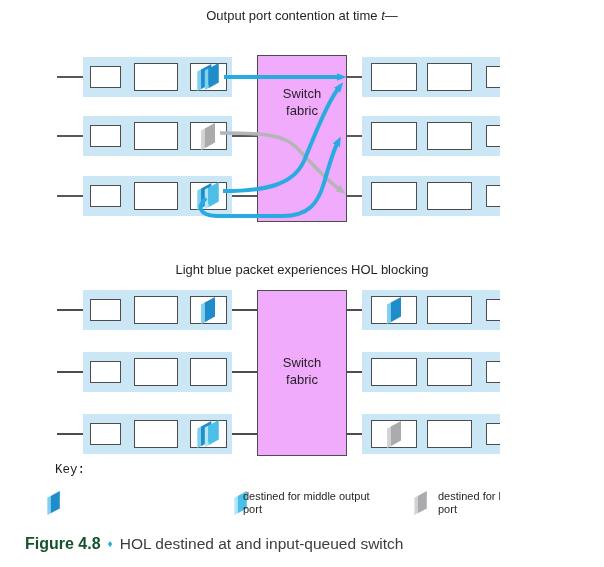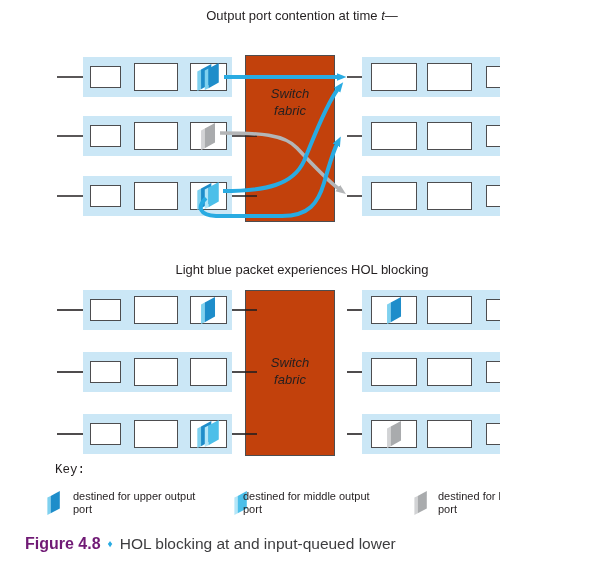--- a/index.html
+++ b/index.html
@@ -16,33 +16,33 @@
   .band.out{width:162px;}
   .bx{position:absolute;background:#fff;border:1.5px solid #4d4d4f;box-sizing:border-box;
       display:flex;align-items:center;justify-content:center;}
   .in .b1{left:7px;top:9px;width:31px;height:22px;}
   .in .b2{left:51px;top:6px;width:44px;height:28px;}
   .in .b3{left:107px;top:6px;width:37px;height:28px;}
   .out .b1{left:9px;top:6px;width:46px;height:28px;}
   .out .b2{left:65px;top:6px;width:45px;height:28px;}
   .out .b3{left:124px;top:9px;width:31px;height:22px;}
   
-  .fabric{position:absolute;left:245px;width:90px;background:#c2410c;border:1.2px solid #4d4d4f;box-sizing:border-box;font-style:italic;}
+  .fabric{position:absolute;left:257px;width:90px;background:#f0abfc;border:1.2px solid #4d4d4f;box-sizing:border-box;}
   .fab-top{top:55px;height:167px;}
   .fab-bottom{top:290px;height:166px;}
   .fab-label{position:absolute;left:0;right:0;text-align:center;font-size:13px;line-height:16.5px;color:#231f20;}
   .fab-top .fab-label{top:30px;}
   .fab-bottom .fab-label{top:64px;}
   
   .key-heading{position:absolute;left:55px;top:463px;font-size:12.5px;font-family:Liberation Mono, monospace;}
   .key-icon{position:absolute;}
   .key-label{position:absolute;width:142px;font-size:11px;line-height:13px;color:#231f20;}
   
   .caption{position:absolute;left:25px;top:535px;font-size:15.5px;color:#3d3d3f;white-space:nowrap;}
-  .caption .fig{font-weight:bold;color:#701a75;font-size:16px;}
+  .caption .fig{font-weight:bold;color:#14532d;font-size:16px;}
   .caption .bullet{color:#29abe2;font-size:10px;margin:0 7px;vertical-align:2px;}
   
   .arrows{position:absolute;left:0;top:0;z-index:10;pointer-events:none;}
 </style>
 </head>
 <body>
 
 <div class="stage">
 
   <div class="title t-top">
@@ -155,34 +155,33 @@
     </div>
     <div class="bx b2"></div>
     <div class="bx b3"></div>
   </div>
 
   <div class="key-heading">Key:</div>
 
   <svg class="key-icon" style="left:47px;top:491px;" width="14" height="24">
       <use href="#p-dark"></use>
     </svg>
-  <div class="key-label" style="left:73px;top:490px;">destined for upper output port</div>
 
   <svg class="key-icon" style="left:234px;top:491px;" width="14" height="24">
       <use href="#p-light"></use>
     </svg>
   <div class="key-label" style="left:243px;top:490px;">destined for middle output port</div>
 
   <svg class="key-icon" style="left:414px;top:491px;" width="14" height="24">
       <use href="#p-gray"></use>
     </svg>
   <div class="key-label" style="left:438px;top:490px;">destined for lower output port</div>
 
   <div class="caption">
-    <span class="fig">Figure 4.8</span><span class="bullet">♦</span><span>HOL blocking at and input-queued lower</span>
+    <span class="fig">Figure 4.8</span><span class="bullet">♦</span><span>HOL destined at and input-queued switch</span>
   </div>
 
   <svg class="arrows" width="604" height="567" viewBox="0 0 604 567">
     <defs>
       <marker id="mb" markerUnits="userSpaceOnUse" markerWidth="12" markerHeight="10" refX="1.5" refY="4" orient="auto">
         <path d="M0,0 L10,4 L0,8 Z" fill="#29abe2"></path>
       </marker>
       <marker id="mg" markerUnits="userSpaceOnUse" markerWidth="12" markerHeight="10" refX="1.5" refY="4" orient="auto">
         <path d="M0,0 L10,4 L0,8 Z" fill="#b3b5b7"></path>
       </marker>

